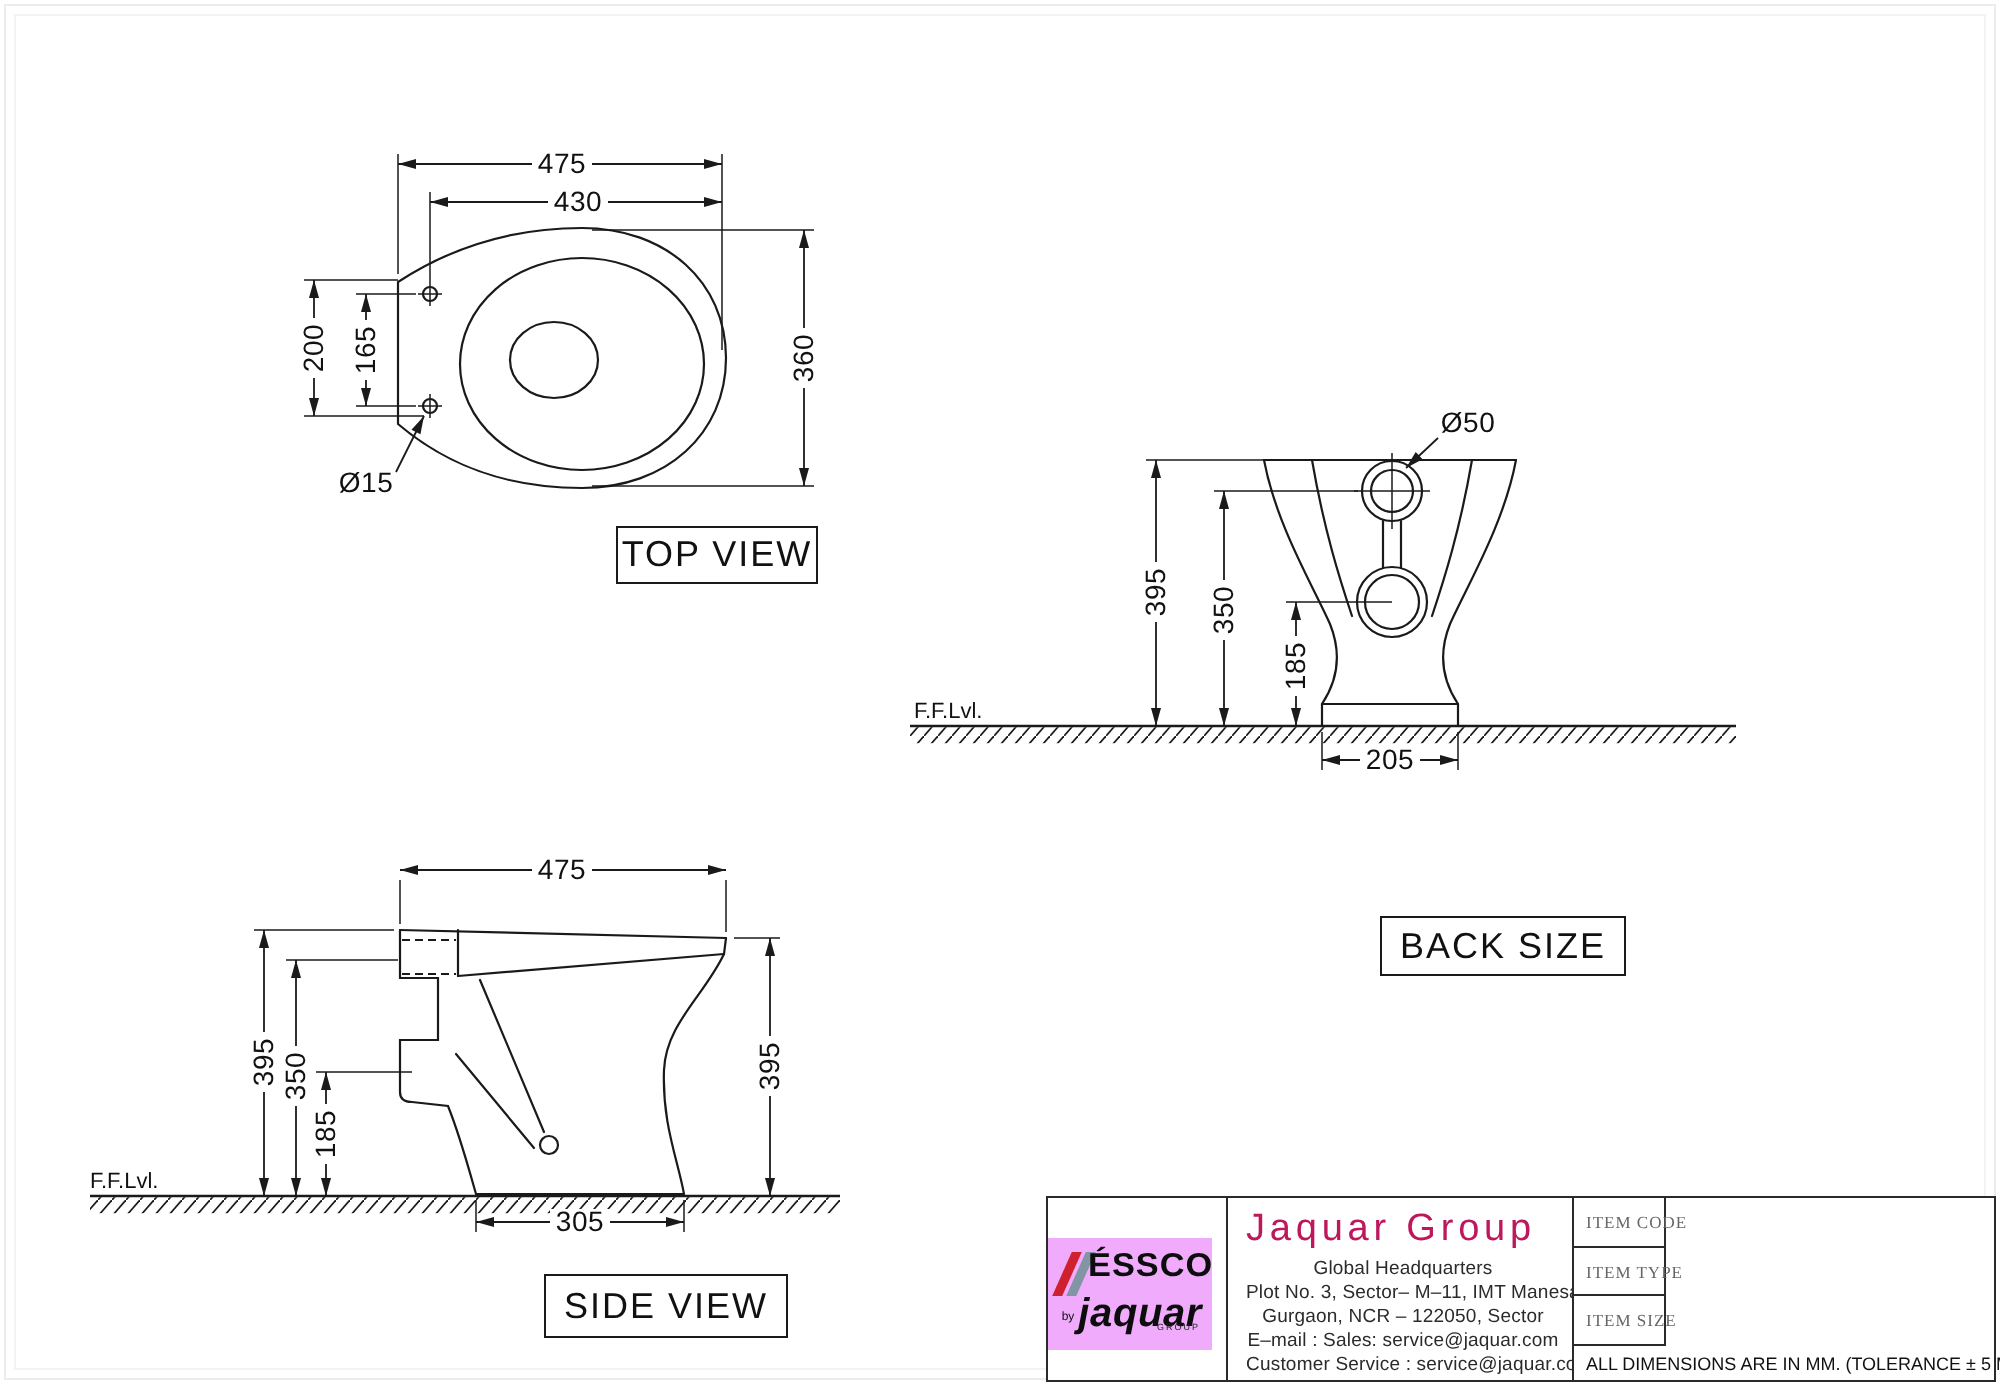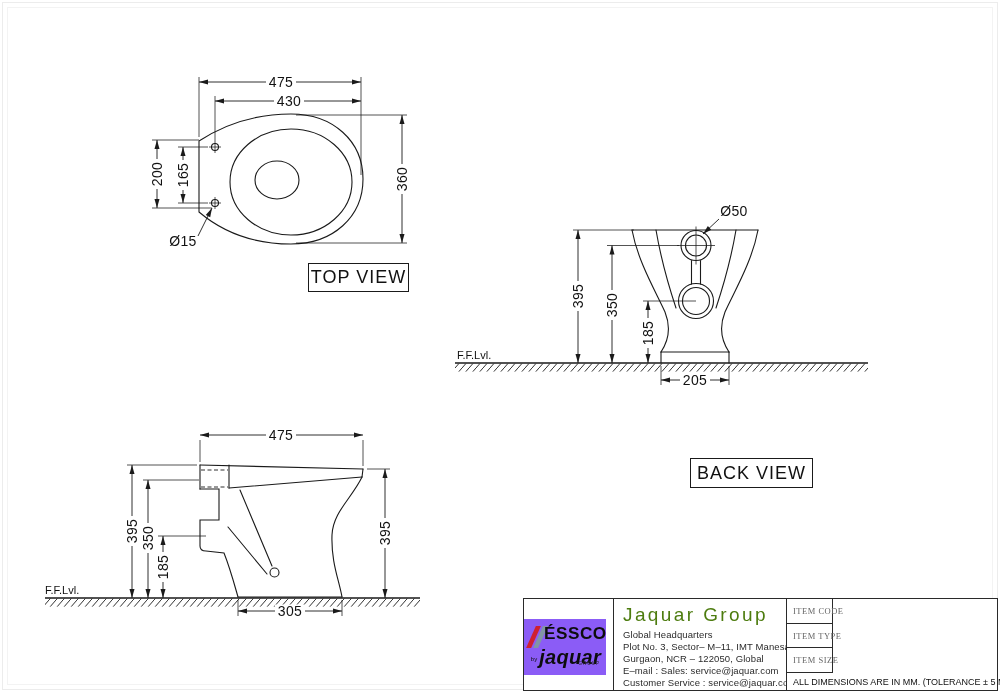--- a/index.html
+++ b/index.html
@@ -24,24 +24,24 @@
   .titleblock{position:absolute;left:523px;top:598px;width:475px;height:93px;border:1px solid #2a2a2a;
               display:grid;grid-template-columns:90px 173px 46px 1fr;grid-template-rows:25px 24px 25px 1fr;
               box-sizing:border-box;background:#fff;}
   .tb-logo{grid-row:1/5;grid-column:1;border-right:1px solid #2a2a2a;position:relative;}
   .tb-company{grid-row:1/5;grid-column:2;border-right:1px solid #2a2a2a;padding:4px 6px 0 9px;overflow:hidden;}
   .tb-lbl{border-right:1px solid #2a2a2a;border-bottom:1px solid #2a2a2a;display:flex;align-items:center;
           padding-left:6px;font-family:"Liberation Serif",serif;font-size:8.5px;letter-spacing:0.5px;color:#666;white-space:nowrap;}
   .tb-val{border-bottom:1px solid #2a2a2a;display:flex;align-items:center;padding-left:9px;
           font-size:11px;font-weight:700;color:#111;letter-spacing:0.2px;}
   .tb-note{grid-column:3/5;display:flex;align-items:center;padding-left:6px;font-size:9px;color:#111;white-space:nowrap;}
-  .company-name{font-size:19px;letter-spacing:2.4px;color:#4d7c0f;margin:1px 0 3px 0;white-space:nowrap;}
-  .addr{font-size:9.5px;line-height:11.9px;color:#2b2b2b;letter-spacing:0.1px;white-space:nowrap;}
+  .company-name{font-size:19px;letter-spacing:2.4px;color:#be185d;margin:1px 0 3px 0;white-space:nowrap;}
+  .addr{font-size:9.5px;line-height:11.9px;color:#2b2b2b;letter-spacing:0.1px;white-space:nowrap;text-align:center;}
   
-  .essco-box{position:absolute;left:0;top:20px;width:82px;height:56px;background:#8b5cf6;}
+  .essco-box{position:absolute;left:0;top:20px;width:82px;height:56px;background:#f0abfc;}
   .stripe{position:absolute;width:4.5px;height:22px;top:7px;}
   .stripe.red{left:7px;background:#cf2030;transform:skewX(-24deg);}
   .stripe.blue{left:14px;background:#8195a5;transform:skewX(-24deg);}
   .essco-word{position:absolute;left:20px;top:5px;font-size:16.5px;font-weight:700;letter-spacing:0.5px;color:#0d0d0d;
               transform:scaleX(1.04);transform-origin:left;}
   .byline{position:absolute;right:5px;top:27px;color:#0d0d0d;white-space:nowrap;}
   .byline .by{font-size:6px;margin-right:2px;vertical-align:3px;}
   .byline .jaq{font-size:20px;font-weight:700;font-style:italic;letter-spacing:0.3px;}
   .byline .grp{position:absolute;right:1px;top:15px;font-size:4.5px;letter-spacing:1px;color:#222;}
 </style>
@@ -239,40 +239,43 @@
       <line class="dim" x1="238" y1="611" x2="342" y2="611" marker-start="url(#mS)" marker-end="url(#mE)"></line>
       <rect class="patch" x="275" y="604.5" width="30" height="13"></rect>
       <text class="dimtxt" x="290" y="615.5">305</text>
     </g>
   </svg>
 
   <div class="viewlabel" style="left:308px;top:263px;width:99px;height:27px;">
     <span>TOP VIEW</span>
   </div>
   <div class="viewlabel" style="left:690px;top:458px;width:121px;height:28px;">
-    <span>BACK VIEW</span>
+    <span>BACK SIZE</span>
+  </div>
+  <div class="viewlabel" style="left:272px;top:637px;width:120px;height:30px;">
+    <span>SIDE VIEW</span>
   </div>
 
   <div class="titleblock">
     <div class="tb-logo">
       <div class="essco-box">
         <span class="stripe red"></span>
         <span class="stripe blue"></span>
         <span class="essco-word">ÉSSCO</span>
         <span class="byline">
           <span class="by">by</span><span class="jaq">jaquar</span>
           <span class="grp">GROUP</span>
         </span>
       </div>
     </div>
     <div class="tb-company">
       <div class="company-name">Jaquar Group</div>
       <div class="addr">Global Headquarters</div>
       <div class="addr">Plot No. 3, Sector– M–11, IMT Manesar</div>
-      <div class="addr">Gurgaon, NCR – 122050, Global</div>
+      <div class="addr">Gurgaon, NCR – 122050, Sector</div>
       <div class="addr">E–mail : Sales: service@jaquar.com</div>
       <div class="addr">Customer Service : service@jaquar.com</div>
     </div>
 
     <div class="tb-lbl" style="grid-row:1;grid-column:3;">ITEM CODE</div>
     <div class="tb-lbl" style="grid-row:2;grid-column:3;">ITEM TYPE</div>
     <div class="tb-lbl" style="grid-row:3;grid-column:3;">ITEM SIZE</div>
     <div class="tb-note" style="grid-row:4;">ALL DIMENSIONS ARE IN MM. (TOLERANCE ± 5 MM)</div>
   </div>
 </div>

